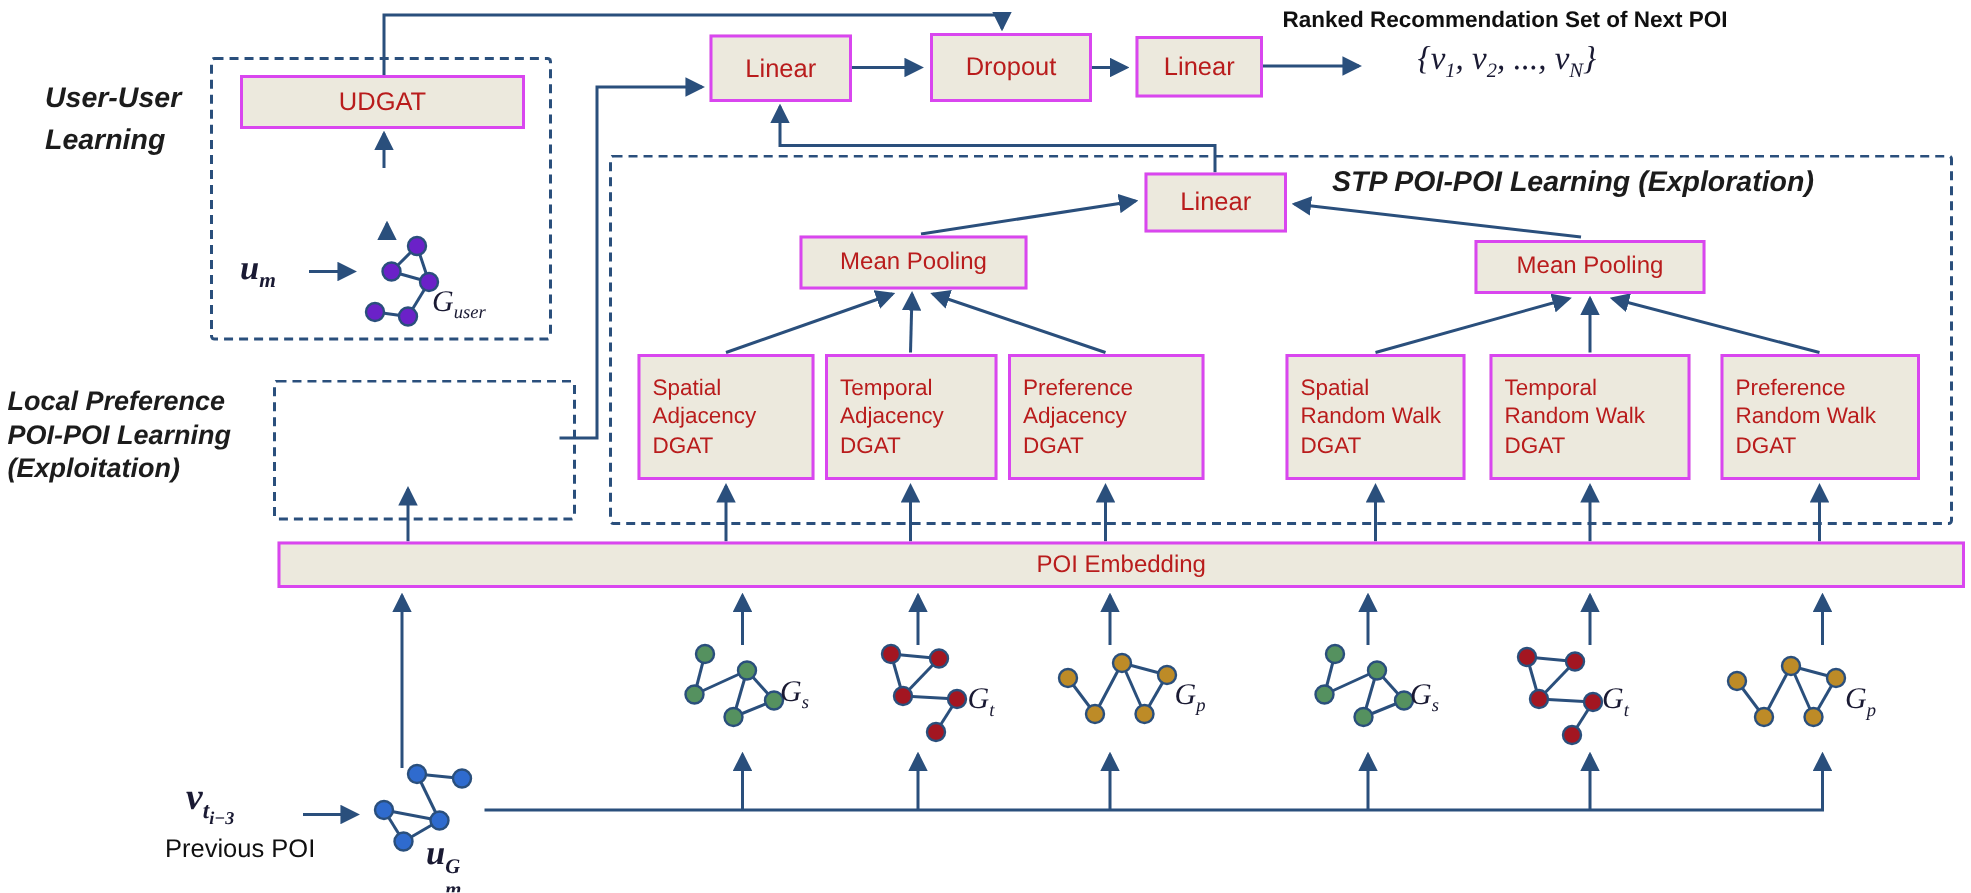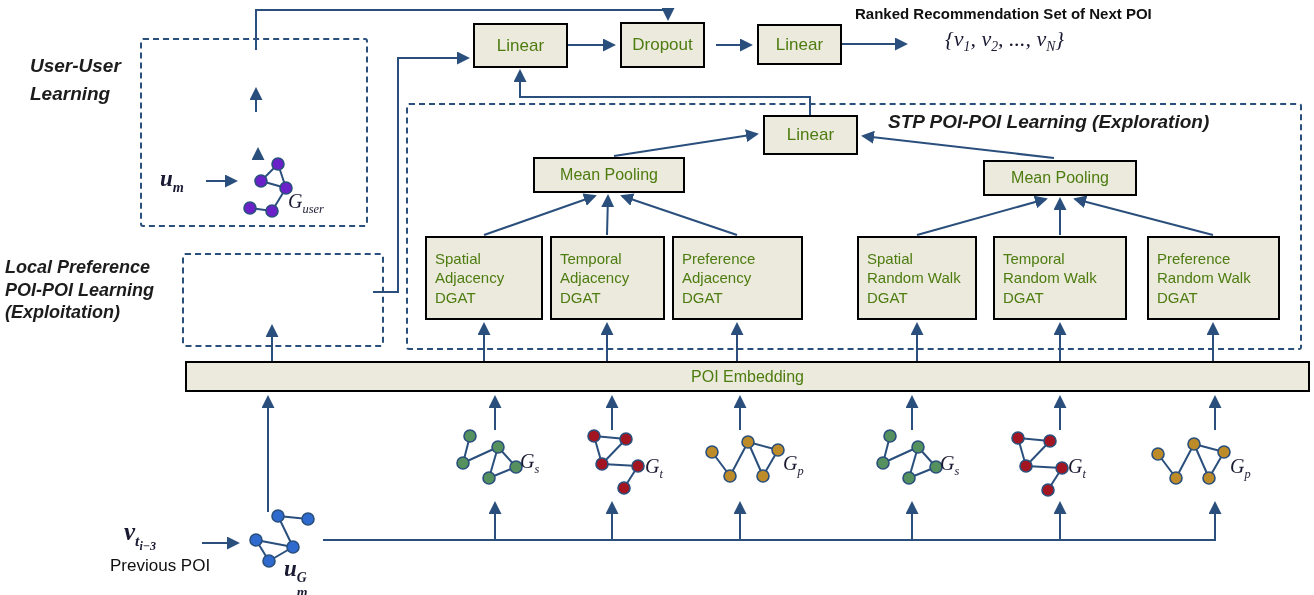--- a/index.html
+++ b/index.html
@@ -3,23 +3,23 @@
 <meta charset="utf-8">
 <style>
   html,body{margin:0;padding:0;background:#ffffff;}
   #canvas{
     position:relative;width:1314px;height:595px;background:#ffffff;
     font-family:"Liberation Sans", sans-serif;color:#111;overflow:hidden;
   }
   #connectors{position:absolute;left:0;top:0;z-index:1;}
   .box{
     position:absolute;z-index:3;box-sizing:border-box;
-    background:#ece9dd;border:2px solid #000000;
+    background:#ece9dd;border:2px solid #d946ef;
     display:flex;align-items:center;justify-content:center;
-    font-size:17px;color:#4d7c0f;text-align:center;
+    font-size:17px;color:#b91c1c;text-align:center;
   }
   .box.dgat{justify-content:flex-start;padding-left:8px;font-size:15px;line-height:1.3;text-align:left;}
   .dashedbox{
     position:absolute;z-index:2;box-sizing:border-box;
     border:2px dashed #2a4f7c;border-radius:3px;background:transparent;
   }
   .lbl{position:absolute;z-index:4;}
   .prelines{white-space:pre-line;}
   .sidelabel{
     font-style:italic;font-weight:600;font-size:19px;line-height:1.45;color:#1c1c1c;
@@ -184,24 +184,27 @@
     <use href="#glyph-p" x="706" y="430" fill="#bd8b27"></use>
     <use href="#glyph-s" x="880" y="430" fill="#55915f"></use>
     <use href="#glyph-t" x="1010" y="430" fill="#a31621"></use>
     <use href="#glyph-p" x="1152" y="432" fill="#bd8b27"></use>
   </svg>
 
   <div class="dashedbox" style="left:140px;top:38px;width:228px;height:189px;"></div>
   <div class="dashedbox" style="left:182px;top:253px;width:202px;height:94px;"></div>
   <div class="dashedbox" style="left:406px;top:103px;width:896px;height:247px;"></div>
 
+  <div class="box" style="left:160px;top:50px;width:190px;height:36px;">
+    <span>UDGAT</span>
+  </div>
   <div class="box" style="left:473px;top:23px;width:95px;height:45px;">
     <span>Linear</span>
   </div>
-  <div class="box" style="left:620px;top:22px;width:85px;height:46px;">
+  <div class="box" style="left:620px;top:22px;width:108px;height:46px;">
     <span>Dropout</span>
   </div>
   <div class="box" style="left:757px;top:24px;width:85px;height:41px;">
     <span>Linear</span>
   </div>
   <div class="box" style="left:763px;top:115px;width:95px;height:40px;">
     <span>Linear</span>
   </div>
   <div class="box" style="left:533px;top:157px;width:152px;height:36px;font-size:16px;">
     <span>Mean Pooling</span>

